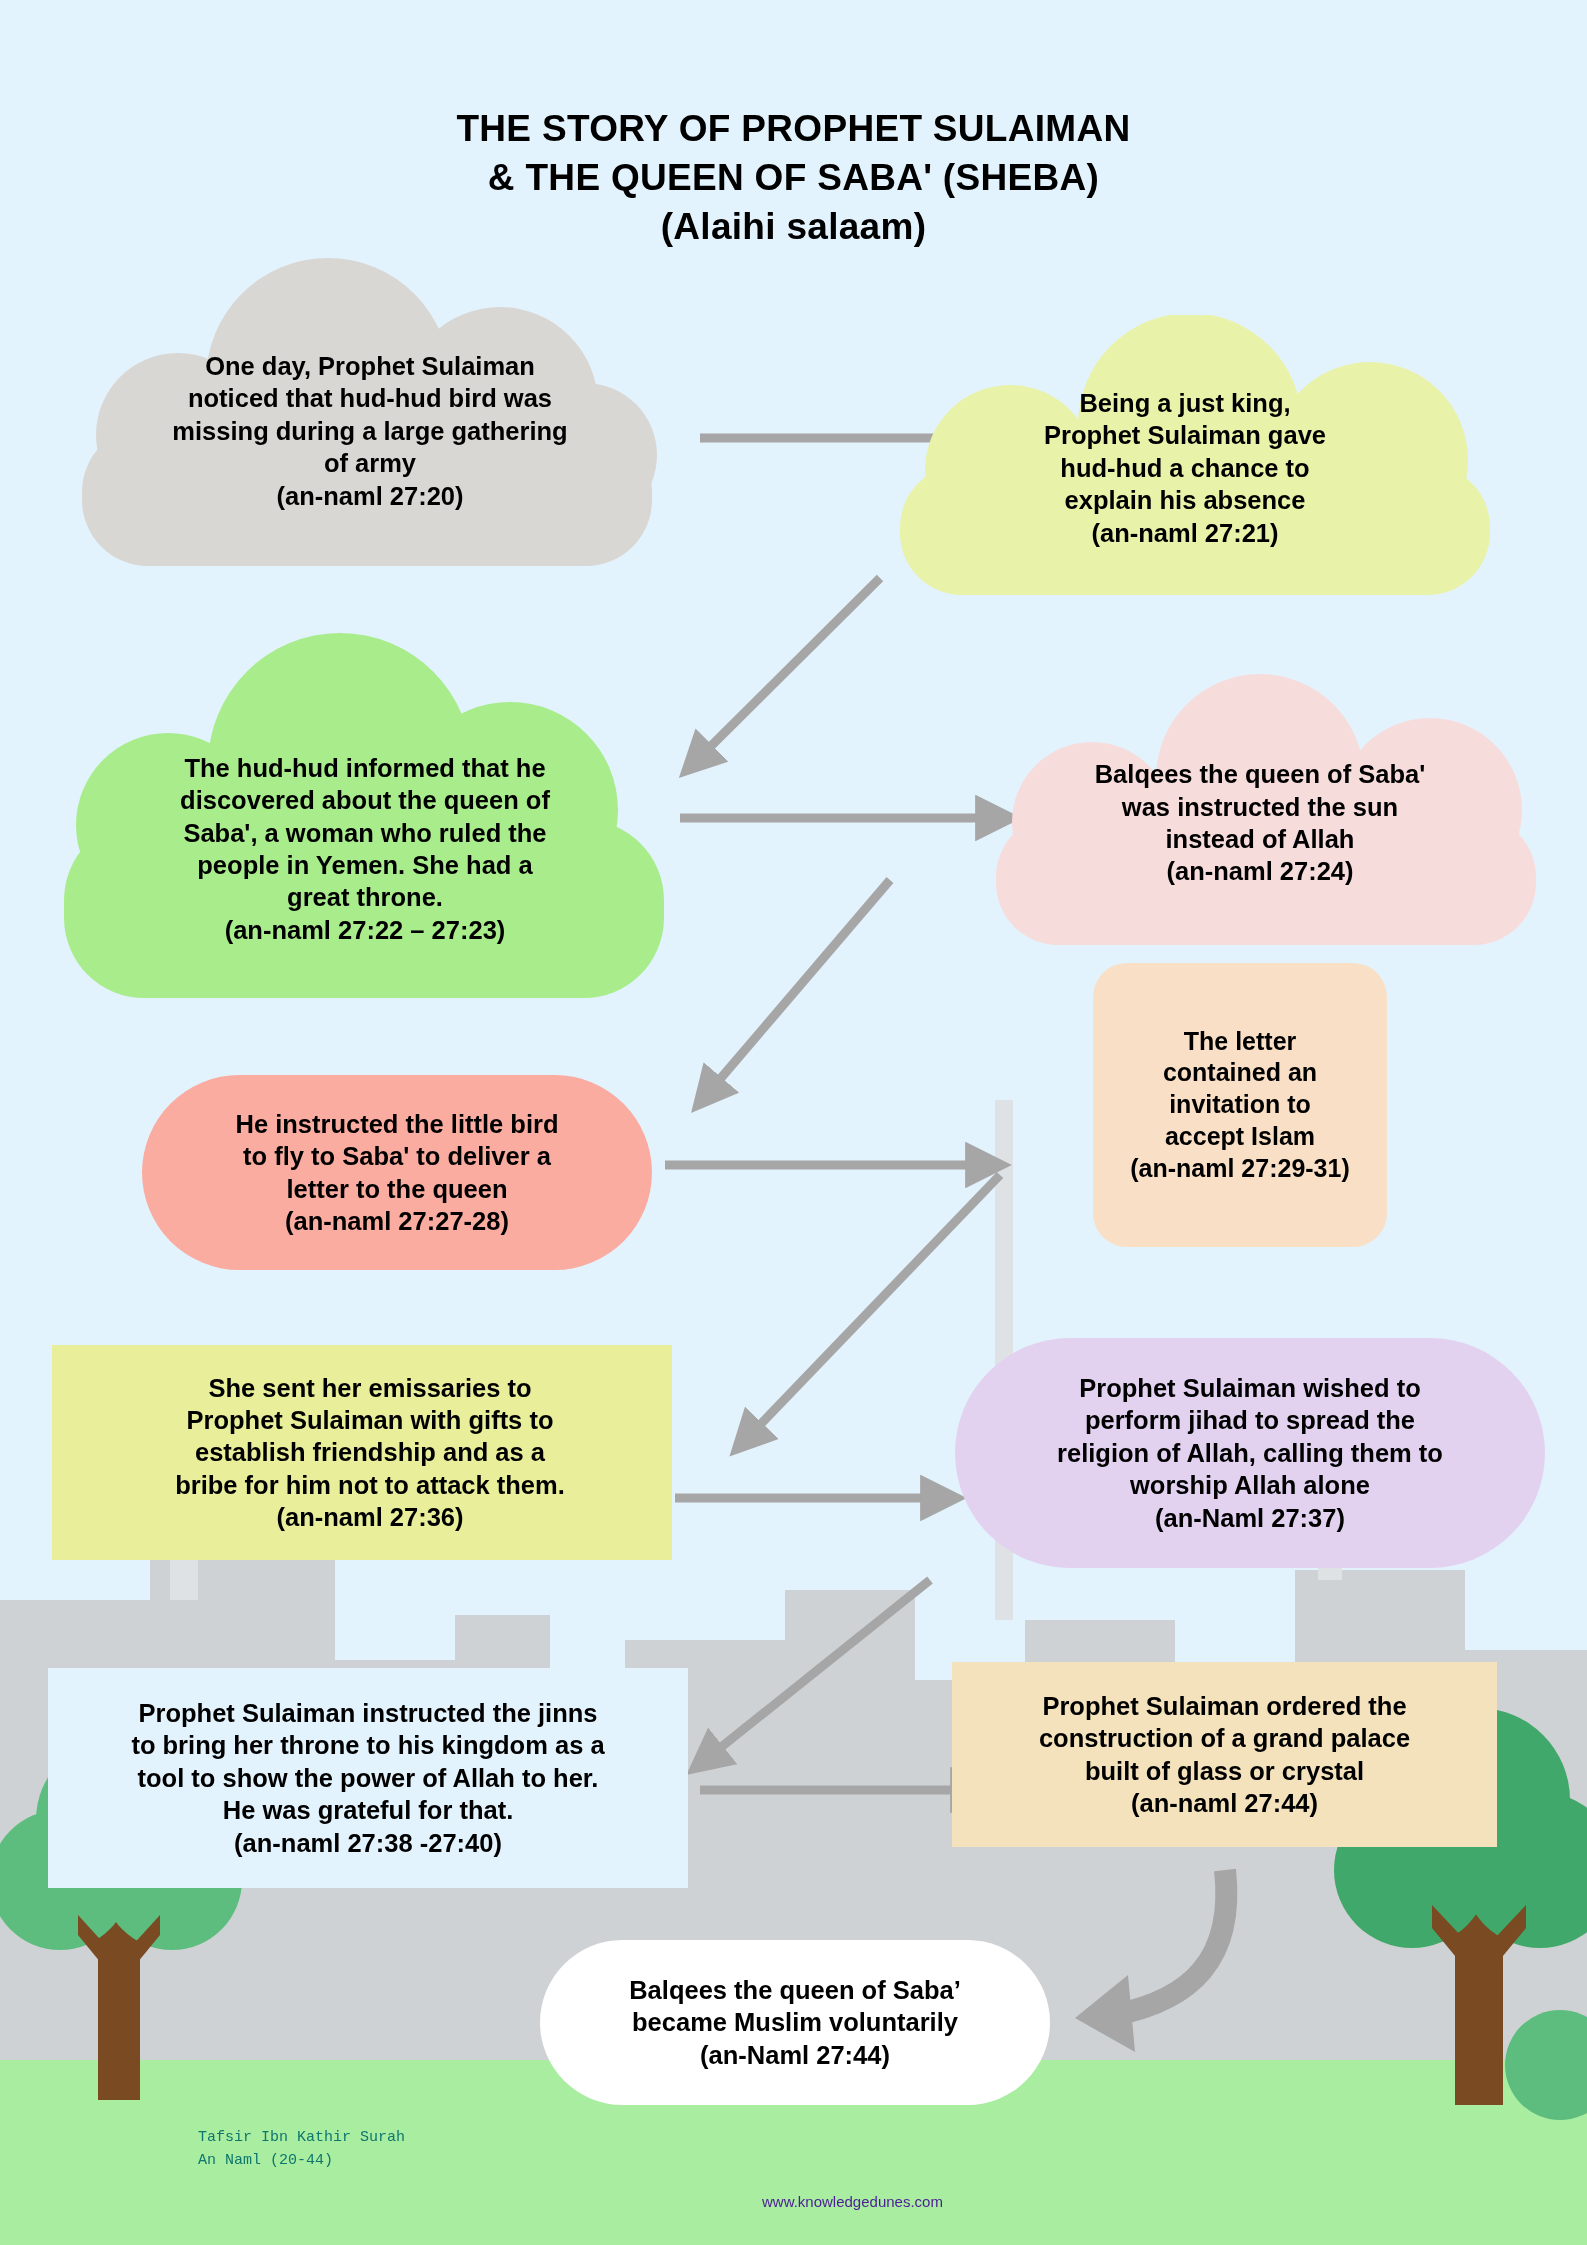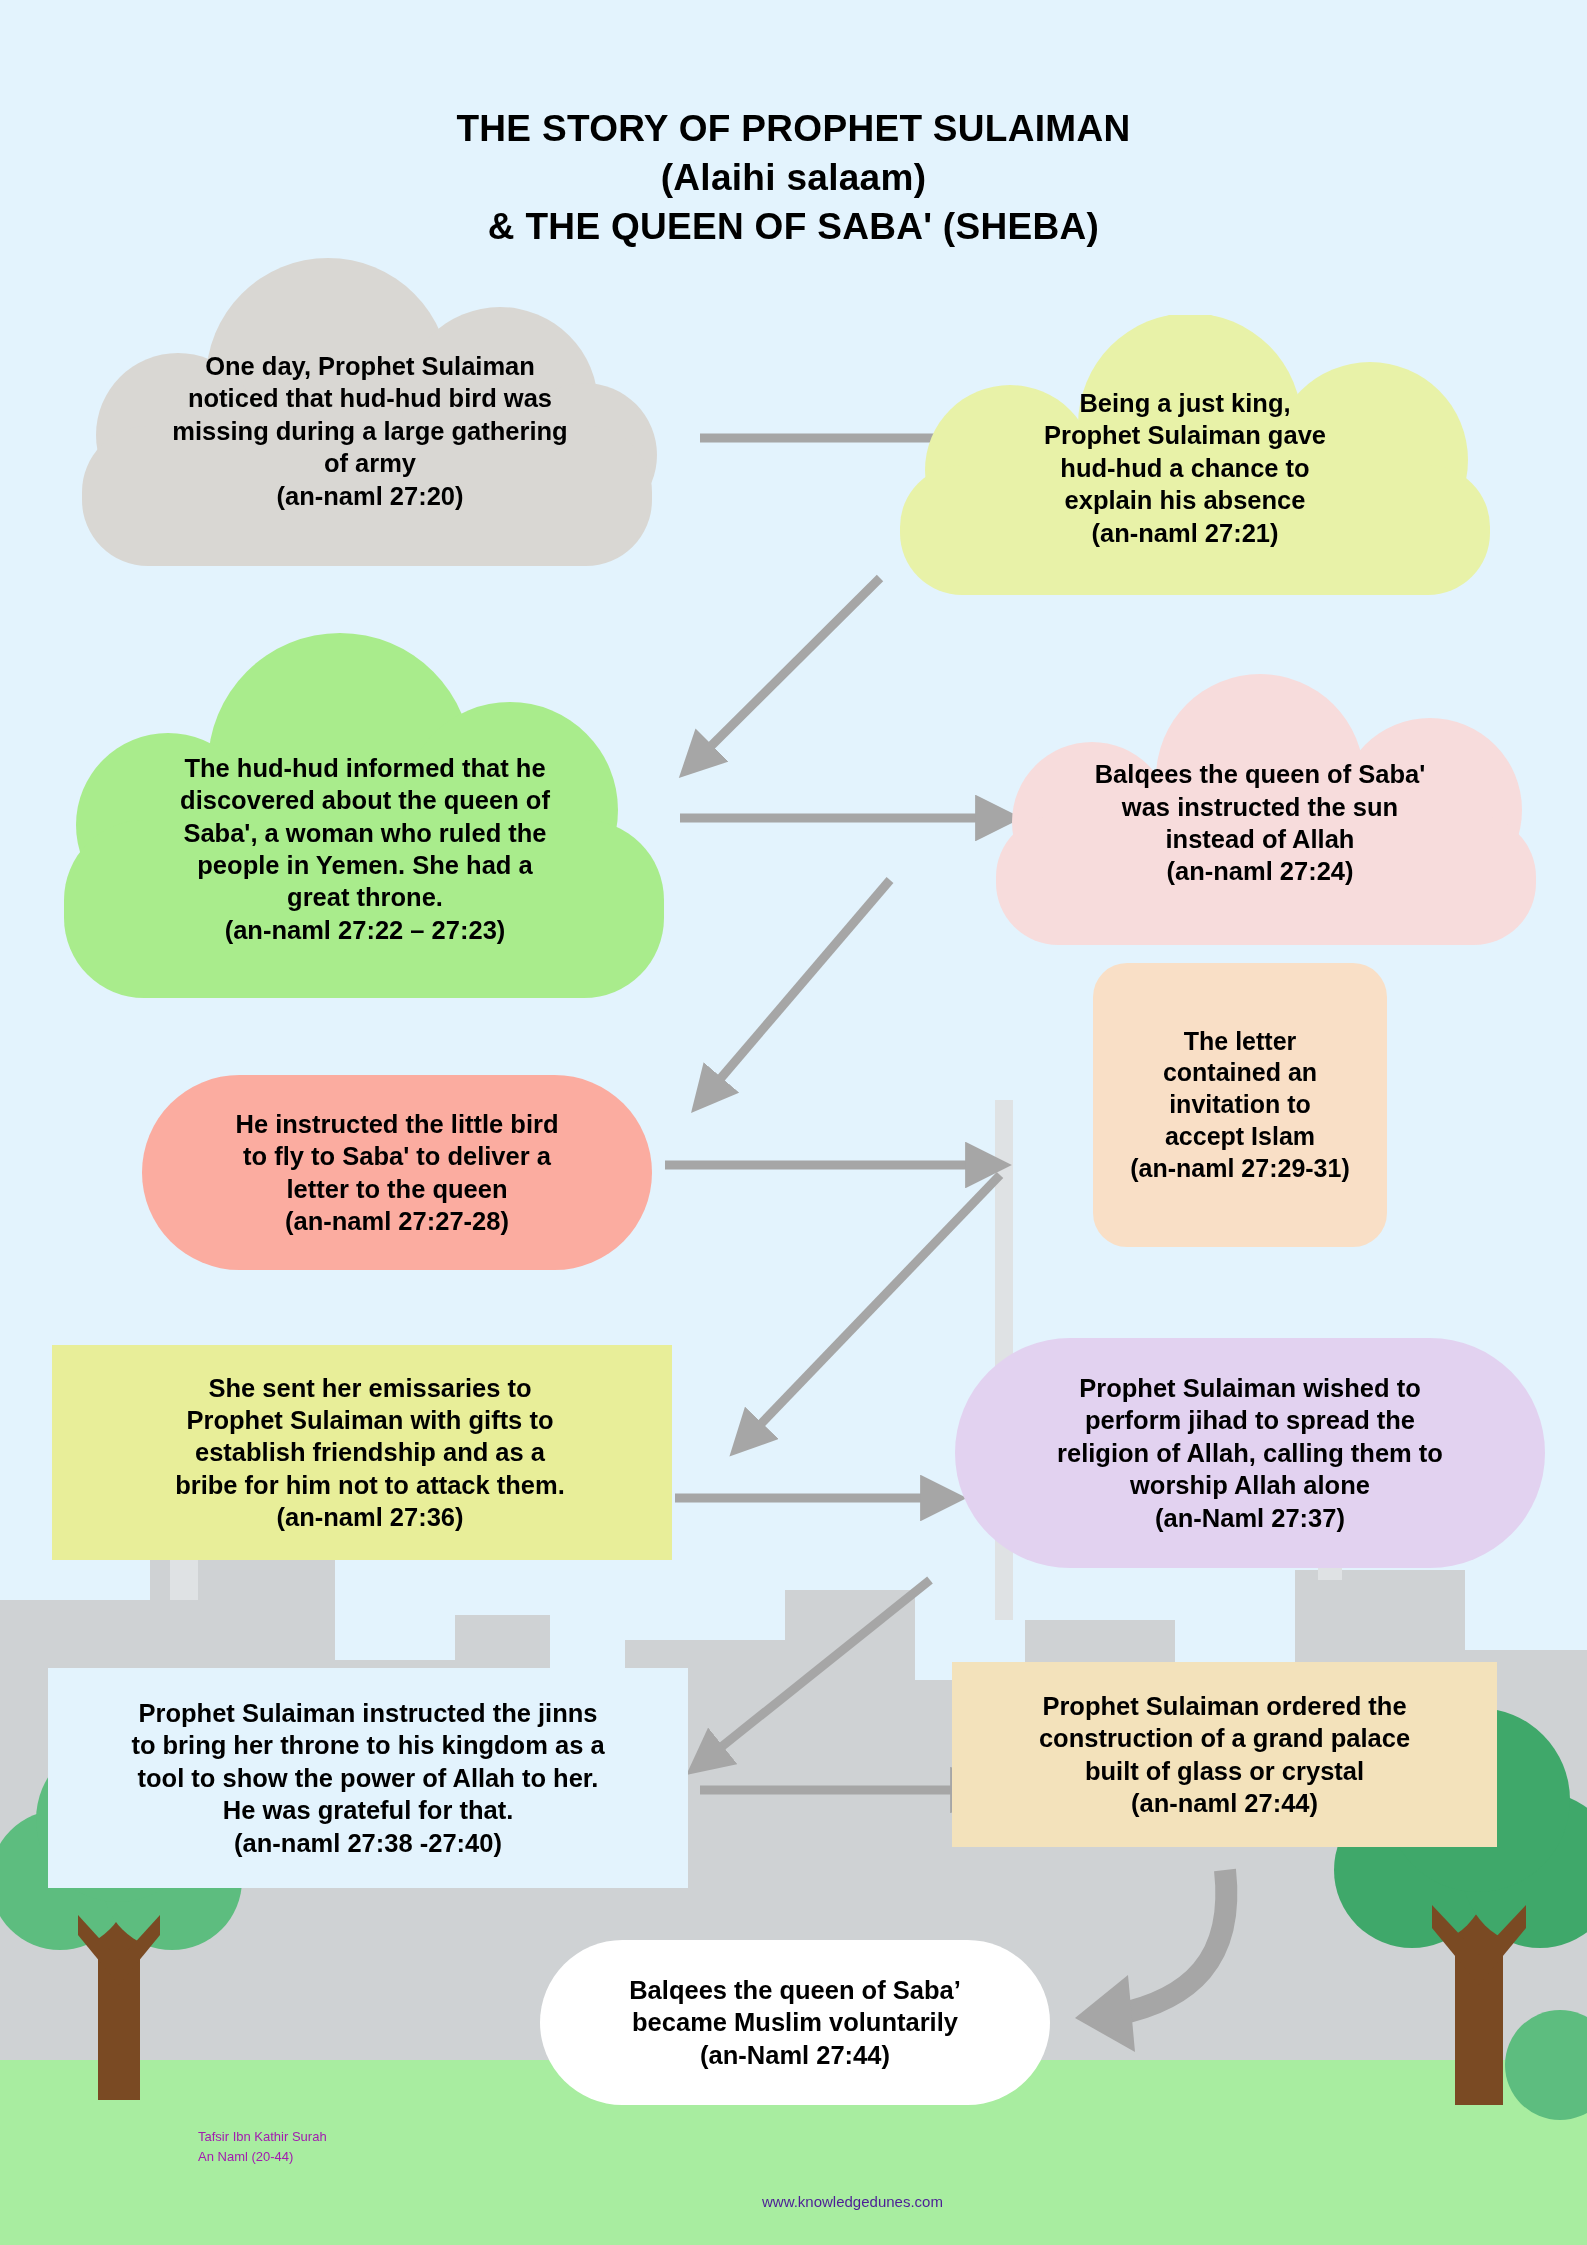--- a/index.html
+++ b/index.html
@@ -37,22 +37,22 @@
 
   .rrect{position:absolute;z-index:1;}
   .pill{position:absolute;z-index:1;border-radius:400px;}
   .rect{position:absolute;z-index:1;}
 
   
   .arrow{position:absolute;z-index:4;}
 
   
   .credit{
-    position:absolute;z-index:7;color:#a21caf;
-    font-size:13px;line-height:1.5;white-space:pre-line;
+    position:absolute;z-index:7;color:#0f766e;
+    font-size:15px;line-height:1.5;white-space:pre-line;font-family:Liberation Mono, monospace;
   }
   .site{
     position:absolute;z-index:7;color:#4c1d95;font-size:15px;
   }
 </style>
 </head>
 <body>
 
 <div id="stage">
 
@@ -97,22 +97,22 @@
       <circle cx="1478" cy="1800" r="92" fill="#3fa86a"></circle>
       <path d="M1479 1955 L1432 1905 L1432 1928 L1479 1985 Z" fill="#7a4a23"></path>
       <path d="M1479 1955 L1526 1905 L1526 1928 L1479 1985 Z" fill="#7a4a23"></path>
     </g>
 
     <circle cx="1560" cy="2065" r="55" fill="#5dbd7f"></circle>
   </svg>
 
   <div class="title-block">
     <div>THE STORY OF PROPHET SULAIMAN</div>
+    <div>&amp; THE QUEEN OF SABA' (SHEBA)</div>
     <div>(Alaihi salaam)</div>
-    <div>&amp; THE QUEEN OF SABA' (SHEBA)</div>
   </div>
 
   <svg class="arrow" style="left:0;top:0;width:1587px;height:2245px;" viewBox="0 0 1587 2245" xmlns="http://www.w3.org/2000/svg">
     <defs>
       <marker id="ah" markerWidth="5.2" markerHeight="5.2" refX="1.1" refY="2.6" orient="auto">
         <path d="M0,0 L5.2,2.6 L0,5.2 Z" fill="#a6a6a6"></path>
       </marker>
     </defs>
     <g stroke="#a6a6a6" stroke-width="9" fill="none" marker-end="url(#ah)">
 

